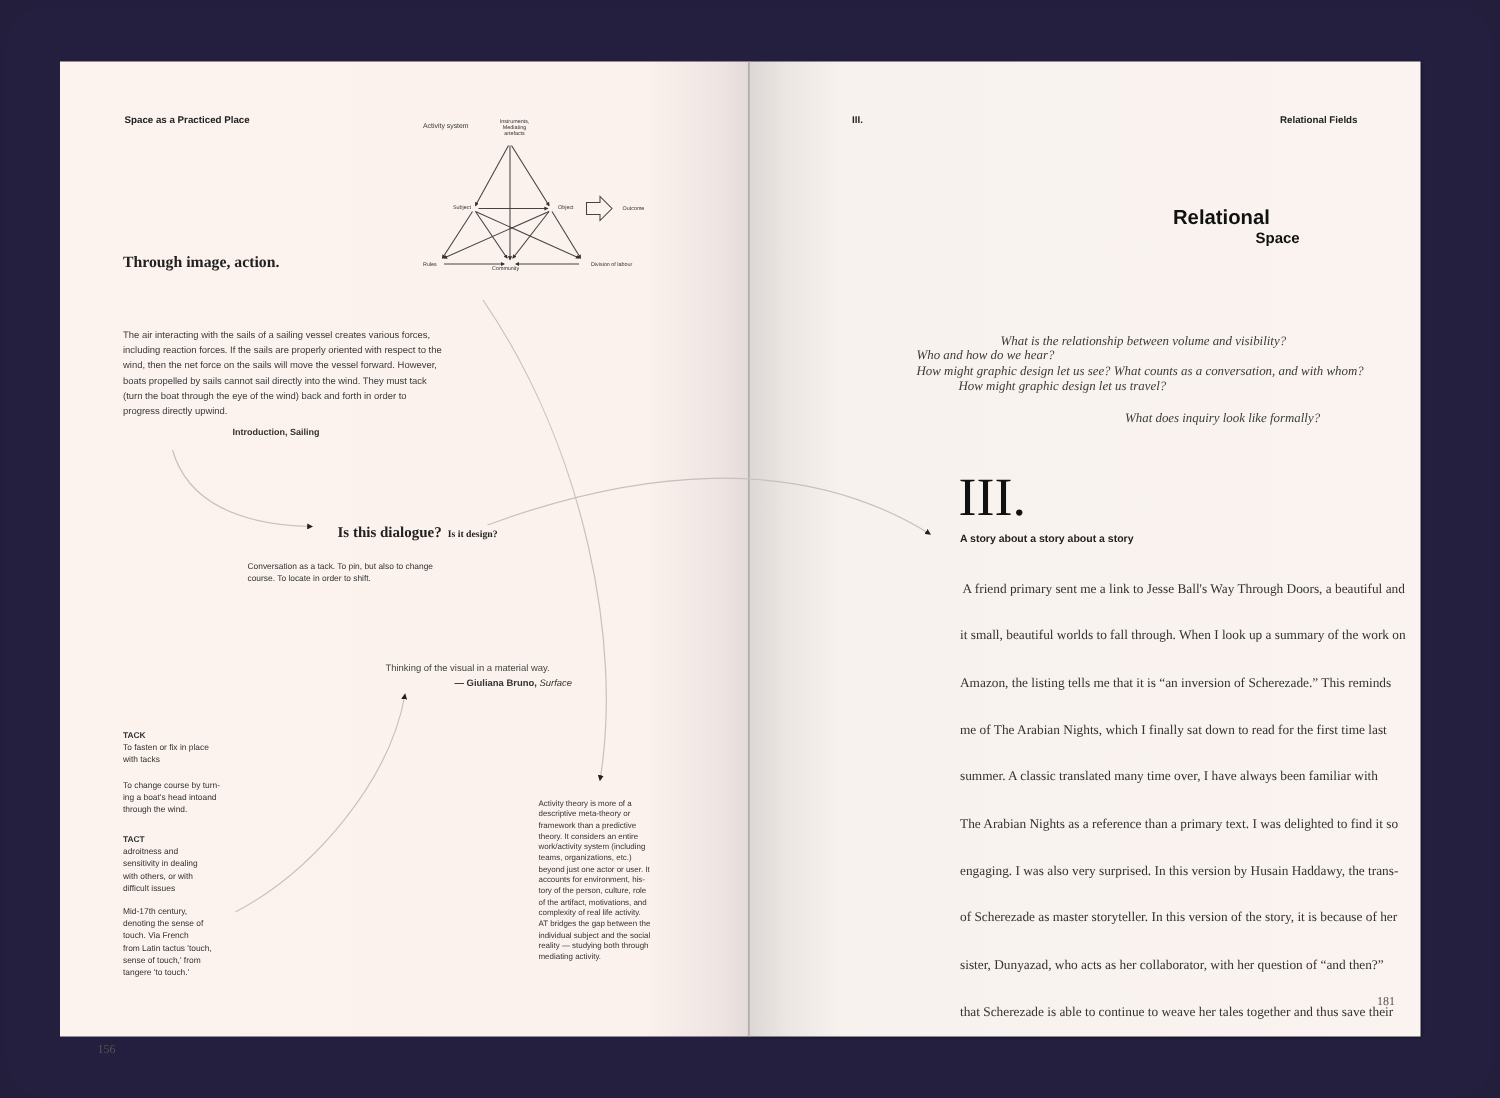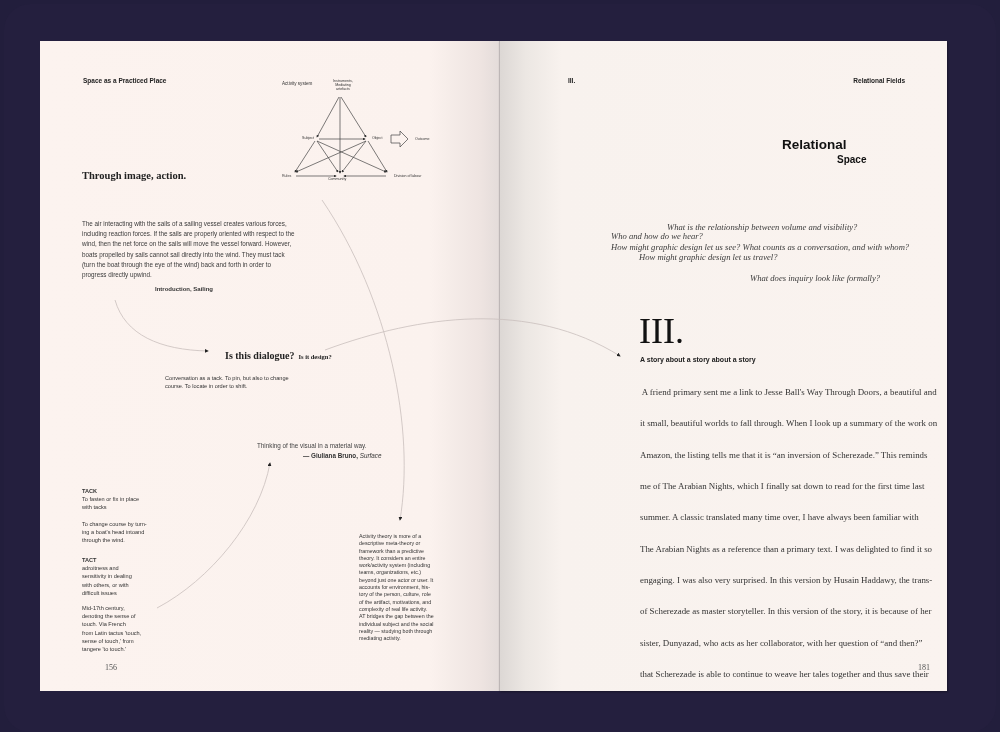--- a/index.html
+++ b/index.html
@@ -124,21 +124,21 @@
     <div>accounts for environment, his-</div>
     <div>tory of the person, culture, role</div>
     <div>of the artifact, motivations, and</div>
     <div>complexity of real life activity.</div>
     <div>AT bridges the gap between the</div>
     <div>individual subject and the social</div>
     <div>reality — studying both through</div>
     <div>mediating activity.</div>
   </div>
 
-  <div class="abs pnum" style="left:25px;top:622px;margin-left:40px;">156</div>
+  <div class="abs pnum" style="left:25px;top:654px;">156</div>
 </div>
 
 <div class="page page-right">
   <div class="abs runhead" style="left:69px;top:36px;">III.</div>
   <div class="abs runhead" style="right:42px;top:36px;">Relational Fields</div>
 
   <div class="abs" style="left:283px;top:96px;font-size:13.5px;font-weight:bold;color:#111;">Relational</div>
   <div class="abs" style="left:338px;top:113px;font-size:10px;font-weight:bold;color:#111;">Space</div>
 
   <div class="abs q" style="left:112px;top:178px;margin-top:12px;">Who and how do we hear?</div>

